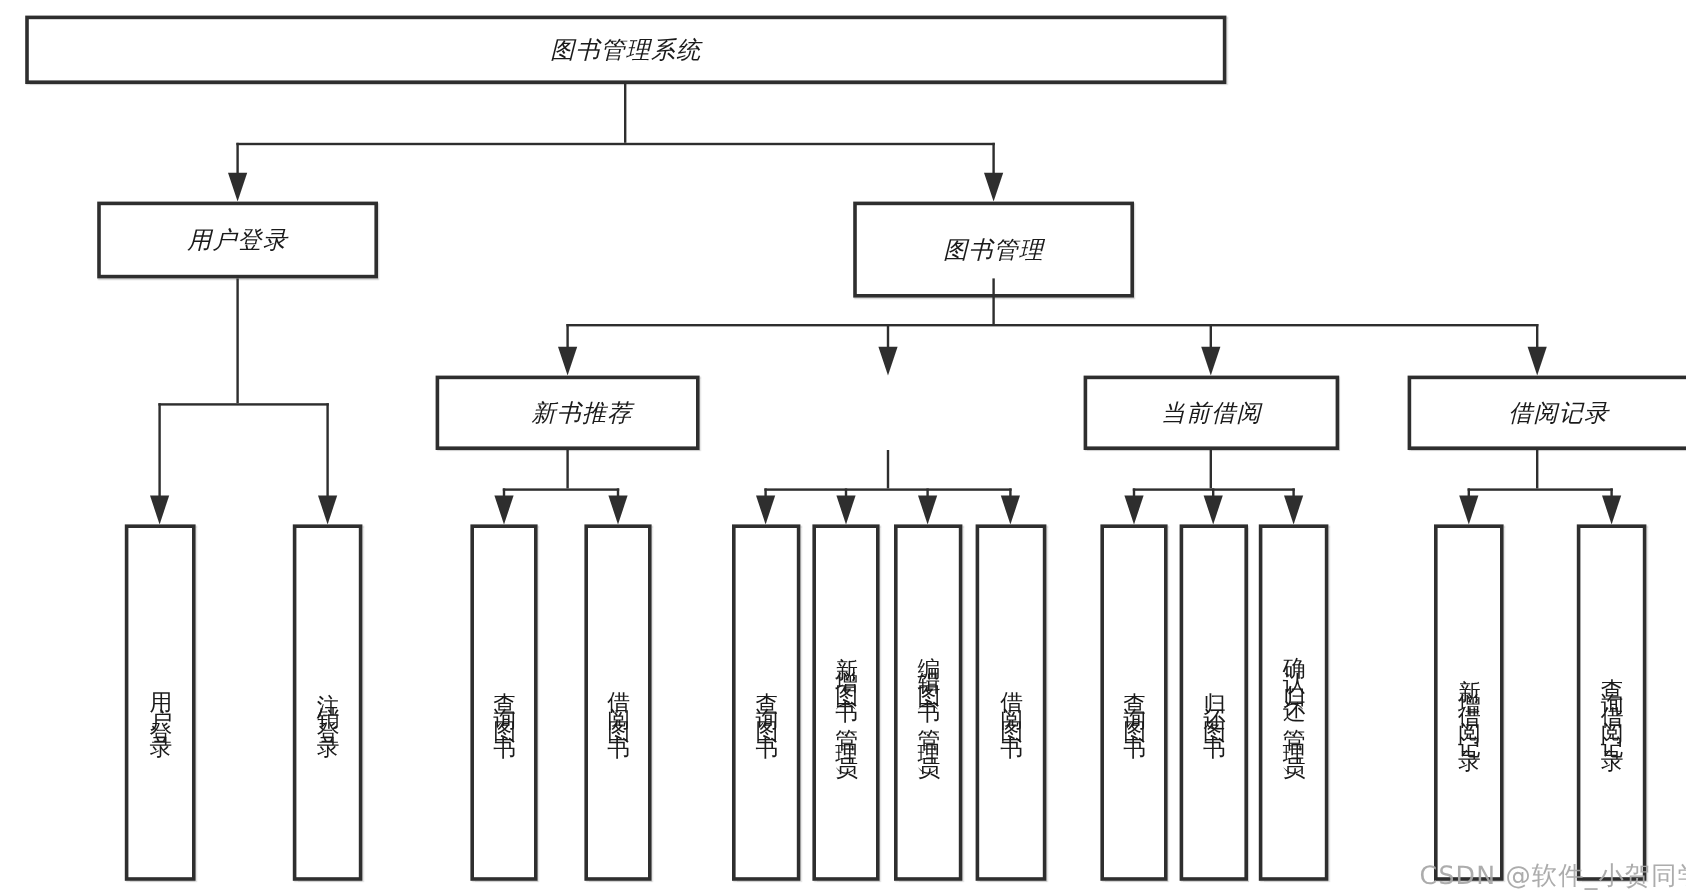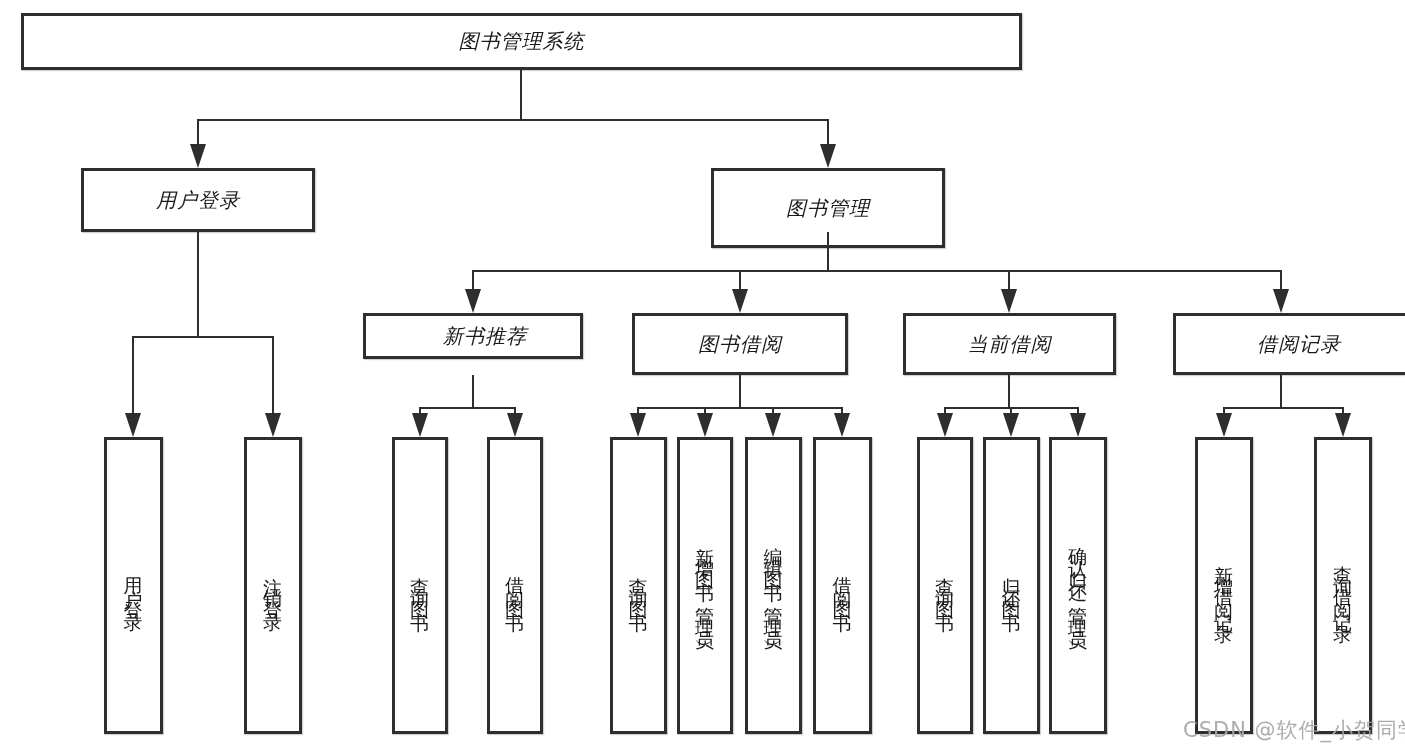--- a/index.html
+++ b/index.html
@@ -68,25 +68,22 @@
   <div class="hline" style="left:472px;top:270px;width:810px;"></div>
   <div class="vline" style="left:472px;top:270px;height:23px;"></div>
   <div class="arrow" style="left:465px;top:289px;"></div>
   <div class="vline" style="left:739px;top:270px;height:23px;"></div>
   <div class="arrow" style="left:732px;top:289px;"></div>
   <div class="vline" style="left:1008px;top:270px;height:23px;"></div>
   <div class="arrow" style="left:1001px;top:289px;"></div>
   <div class="vline" style="left:1280px;top:270px;height:23px;"></div>
   <div class="arrow" style="left:1273px;top:289px;"></div>
 
-  <div class="hbox" style="left:363px;top:313px;width:220px;height:46px;padding-left:24px;">
+  <div class="hbox" style="left:363px;top:313px;width:220px;height:62px;padding-left:24px;">
     <span>新书推荐</span>
-  </div>
-  <div class="hbox" style="left:632px;top:313px;width:216px;height:62px;">
-    <span>图书借阅</span>
   </div>
   <div class="hbox" style="left:903px;top:313px;width:213px;height:62px;">
     <span>当前借阅</span>
   </div>
   <div class="hbox" style="left:1173px;top:313px;width:252px;height:62px;">
     <span>借阅记录</span>
   </div>
 
   <div class="vline" style="left:472px;top:375px;height:32px;"></div>
   <div class="hline" style="left:419px;top:407px;width:97px;"></div>

